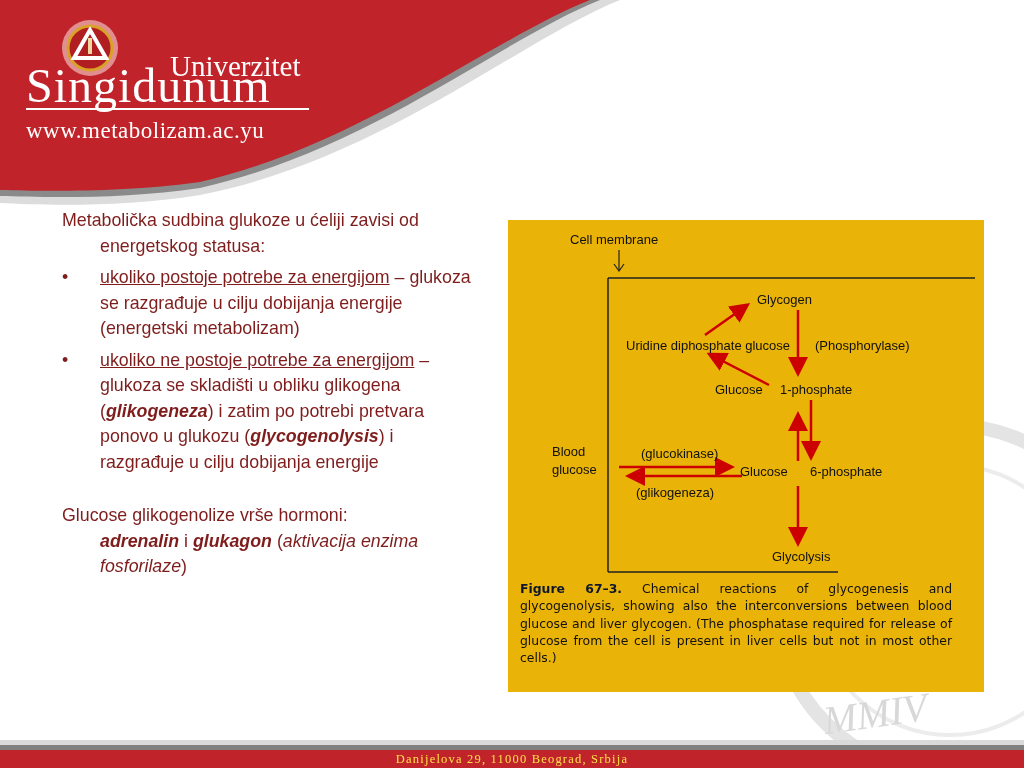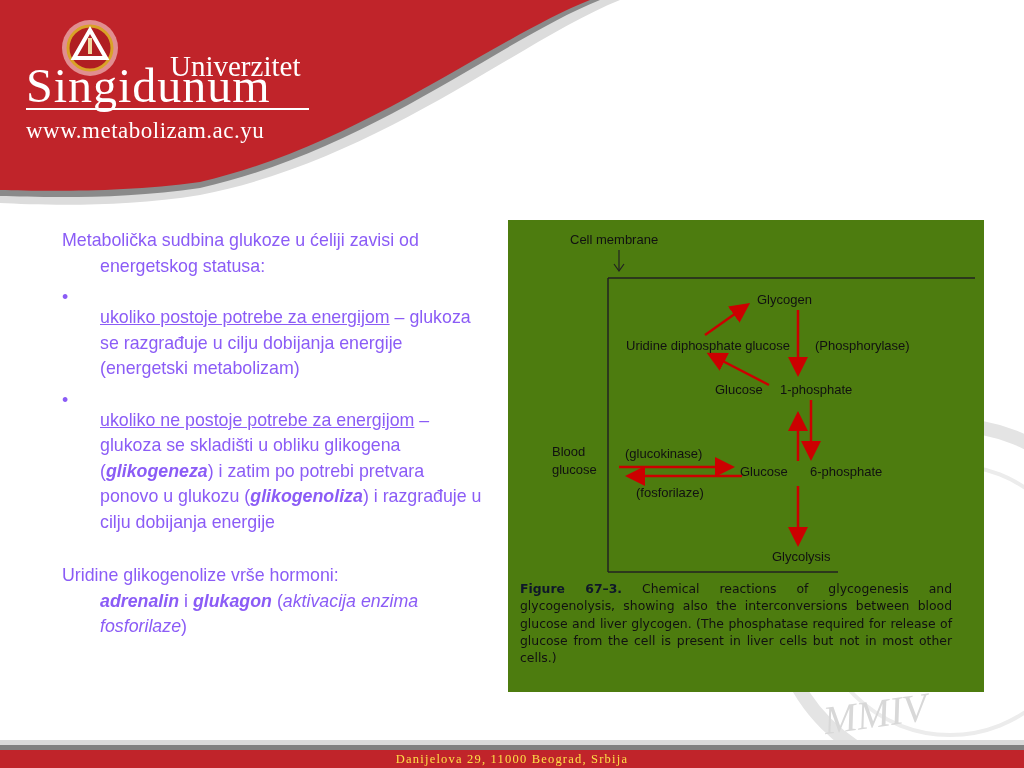--- a/index.html
+++ b/index.html
@@ -5,30 +5,30 @@
   html,body{margin:0;padding:0;}
   body{width:1024px;height:768px;position:relative;overflow:hidden;background:#fff;font-family:"Liberation Sans",sans-serif;}
   .header-svg{position:absolute;left:0;top:0;width:1024px;height:220px;}
   .logo-text{position:absolute;font-family:"Liberation Serif",serif;color:#fff;}
   .univ{left:170px;top:50px;font-size:29px;}
   .sing{left:26px;top:58px;font-size:48px;letter-spacing:1px;}
   .www{left:26px;top:118px;font-size:23px;letter-spacing:0.5px;}
   .logo-line{position:absolute;left:26px;top:108px;width:283px;height:2px;background:#fff;}
   .emblem{position:absolute;left:60px;top:18px;width:60px;height:60px;}
   .watermark{position:absolute;left:760px;top:410px;width:380px;height:380px;}
-  .content{position:absolute;left:62px;top:228px;width:420px;font-size:17.8px;line-height:25.5px;color:#8b5cf6;}
+  .content{position:absolute;left:62px;top:208px;width:420px;font-size:17.8px;line-height:25.5px;color:#7f1d1d;}
   .para{padding-left:38px;text-indent:-38px;}
   .bullet{display:flex;margin-top:6px;}
   .bdot{width:38px;flex:none;}
-  .btext{flex:1;margin-top:20px;}
+  .btext{flex:1;}
   .u{text-decoration:underline;}
   .bi{font-weight:bold;font-style:italic;}
   .it{font-style:italic;}
   .gap{height:28px;}
-  .figure{position:absolute;left:508px;top:220px;width:476px;height:472px;background:#4d7c0f;}
+  .figure{position:absolute;left:508px;top:220px;width:476px;height:472px;background:#eab308;}
   .fig-label{position:absolute;font-size:13px;color:#111;white-space:nowrap;}
   .caption{position:absolute;left:520px;top:580px;width:432px;font-family:"DejaVu Sans",sans-serif;font-size:12.4px;line-height:17.3px;color:#111;text-align:justify;}
   .caption .fig-num{color:#0f172a;font-weight:bold;}
   .footer-grey{position:absolute;left:0;top:740px;width:1024px;height:8px;background:#d9d9d9;}
   .footer-grey2{position:absolute;left:0;top:745px;width:1024px;height:5px;background:#808080;}
   .footer{position:absolute;left:0;top:750px;width:1024px;height:18px;background:#c0242a;color:#fde047;font-family:"Liberation Serif",serif;font-size:12.5px;letter-spacing:1.2px;text-align:center;line-height:18px;}
 </style>
 </head>
 <body>
 
@@ -57,24 +57,24 @@
 </svg>
 
 <div class="content">
   <div class="para">Metabolička sudbina glukoze u ćeliji zavisi od energetskog statusa:</div>
   <div class="bullet">
     <span class="bdot">•</span>
     <span class="btext"><span class="u">ukoliko postoje potrebe za energijom</span><span> – glukoza se razgrađuje u cilju dobijanja energije (energetski metabolizam)</span></span>
   </div>
   <div class="bullet">
     <span class="bdot">•</span>
-    <span class="btext"><span class="u">ukoliko ne postoje potrebe za energijom</span><span> – glukoza se skladišti u obliku glikogena (</span><span class="bi">glikogeneza</span><span>) i zatim po potrebi pretvara ponovo u glukozu (</span><span class="bi">glikogenoliza</span><span>) i razgrađuje u cilju dobijanja energije</span></span>
+    <span class="btext"><span class="u">ukoliko ne postoje potrebe za energijom</span><span> – glukoza se skladišti u obliku glikogena (</span><span class="bi">glikogeneza</span><span>) i zatim po potrebi pretvara ponovo u glukozu (</span><span class="bi">glycogenolysis</span><span>) i razgrađuje u cilju dobijanja energije</span></span>
   </div>
   <div class="gap"></div>
-  <div class="para"><span>Uridine glikogenolize vrše hormoni:</span><br><span class="bi">adrenalin</span><span> i </span><span class="bi">glukagon</span><span> (</span><span class="it">aktivacija enzima fosforilaze</span><span>)</span></div>
+  <div class="para"><span>Glucose glikogenolize vrše hormoni:</span><br><span class="bi">adrenalin</span><span> i </span><span class="bi">glukagon</span><span> (</span><span class="it">aktivacija enzima fosforilaze</span><span>)</span></div>
 </div>
 
 <div class="figure">
   <svg width="476" height="472" viewBox="0 0 476 472" style="position:absolute;left:0;top:0;">
     <defs>
       <marker id="ah" markerWidth="8" markerHeight="8" refX="6" refY="4" orient="auto" markerUnits="strokeWidth">
         <path d="M0,0 L8,4 L0,8 Z" fill="#cc0000"></path>
       </marker>
     </defs>
 
@@ -95,22 +95,22 @@
     <line x1="290" y1="266" x2="290" y2="322" stroke="#cc0000" stroke-width="2.5" marker-end="url(#ah)"></line>
   </svg>
   <span class="fig-label" style="left:62px;top:12px;">Cell membrane</span>
   <span class="fig-label" style="left:249px;top:72px;">Glycogen</span>
   <span class="fig-label" style="left:118px;top:118px;">Uridine diphosphate glucose</span>
   <span class="fig-label" style="left:307px;top:118px;">(Phosphorylase)</span>
   <span class="fig-label" style="left:207px;top:162px;">Glucose</span>
   <span class="fig-label" style="left:272px;top:162px;">1-phosphate</span>
   <span class="fig-label" style="left:44px;top:224px;">Blood</span>
   <span class="fig-label" style="left:44px;top:242px;">glucose</span>
-  <span class="fig-label" style="left:117px;top:226px;">(glucokinase)</span>
-  <span class="fig-label" style="left:128px;top:265px;">(fosforilaze)</span>
+  <span class="fig-label" style="left:133px;top:226px;">(glucokinase)</span>
+  <span class="fig-label" style="left:128px;top:265px;">(glikogeneza)</span>
   <span class="fig-label" style="left:232px;top:244px;">Glucose</span>
   <span class="fig-label" style="left:302px;top:244px;">6-phosphate</span>
   <span class="fig-label" style="left:264px;top:329px;">Glycolysis</span>
 </div>
 
 <div class="caption"><span class="fig-num">Figure 67–3.</span><span> Chemical reactions of glycogenesis and glycogenolysis, showing also the interconversions between blood glucose and liver glycogen. (The phosphatase required for release of glucose from the cell is present in liver cells but not in most other cells.)</span></div>
 
 <div class="footer-grey"></div>
 <div class="footer-grey2"></div>
 <div class="footer">Danijelova 29, 11000 Beograd, Srbija</div>

